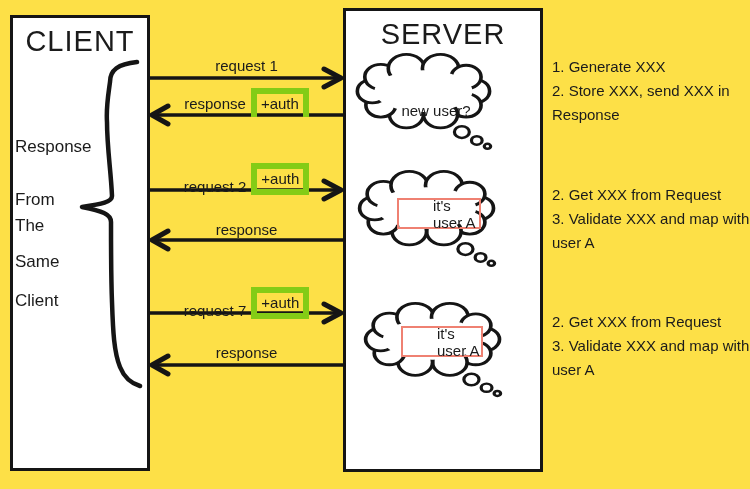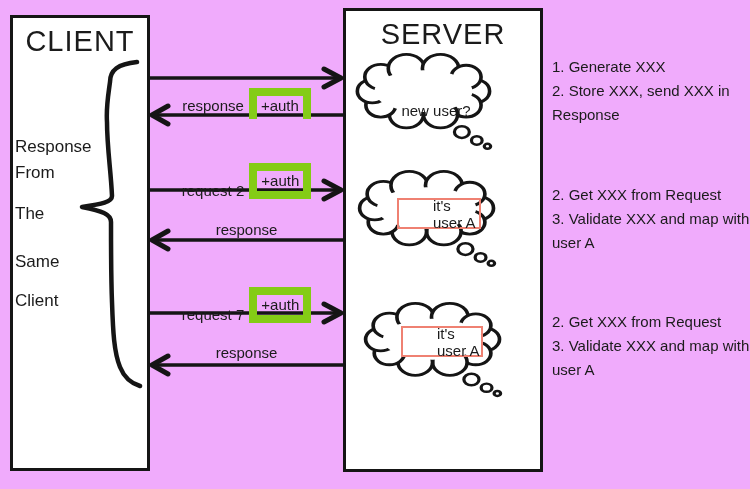--- a/index.html
+++ b/index.html
@@ -1,49 +1,49 @@
 <!DOCTYPE html>
 <html><head>
 <meta charset="utf-8">
 <style>
   html,body{margin:0;padding:0;background:#ffffff;}
   #stage{
-    position:relative;width:750px;height:489px;background:#f0abfc;
+    position:relative;width:750px;height:489px;background:#fde047;
     font-family:"Liberation Sans","DejaVu Sans",sans-serif;color:#151515;
     overflow:hidden;
   }
   .box{position:absolute;border:3px solid #151515;box-sizing:border-box;background:#ffffff;}
   #client-box{left:10px;top:15px;width:140px;height:456px;}
   #server-box{left:343px;top:8px;width:200px;height:464px;}
   .box-title{display:block;text-align:center;margin-top:7px;font-size:29px;letter-spacing:1px;color:#1b1b1b;}
   .brace-label{position:absolute;left:15px;font-size:17px;color:#1b1b1b;}
   #brace-svg{position:absolute;left:58px;top:52px;}
   .arrow-row{position:absolute;left:150px;width:193px;display:flex;justify-content:center;align-items:flex-end;font-size:15px;color:#1b1b1b;}
-  .auth-chip{display:inline-block;border:8px solid #84cc16;padding:1px 4px 2px 4px;margin-left:5px;line-height:17px;}
+  .auth-chip{display:inline-block;border:6px solid #84cc16;padding:1px 4px 2px 4px;margin-left:5px;line-height:17px;}
   .auth-chip.open-bottom{border-bottom:none;padding-bottom:5px;margin-bottom:-5px;}
   #arrows-svg{position:absolute;left:148px;top:50px;}
   .cloud-svg{position:absolute;}
   .cloud-text{position:absolute;font-size:15px;text-align:center;color:#1b1b1b;}
   .cloud-redbox{position:absolute;border:2px solid #ef8172;box-sizing:border-box;display:flex;align-items:center;justify-content:center;font-size:15px;color:#1b1b1b;background:transparent;padding-left:34px;}
   .annotation{position:absolute;left:552px;width:200px;font-size:15px;line-height:24px;color:#1b1b1b;}
   #annotation-1{top:55px;}
   #annotation-2{top:183px;}
   #annotation-3{top:310px;}
 </style>
 </head>
 <body>
 
 <div id="stage">
 
   <div class="box" id="client-box">
     <span class="box-title">CLIENT</span>
   </div>
   <span class="brace-label" style="top:137px">Response</span>
-  <span class="brace-label" style="top:163px">From</span>
-  <span class="brace-label" style="top:204px">The</span>
+  <span class="brace-label" style="top:190px">From</span>
+  <span class="brace-label" style="top:216px">The</span>
   <span class="brace-label" style="top:252px">Same</span>
   <span class="brace-label" style="top:291px">Client</span>
 
   <svg id="brace-svg" width="92" height="345" viewBox="0 0 92 345">
     <path d="M 79 10 C 60 12, 52 18, 52 30 C 50 45, 48 55, 49 70 C 49 95, 53 120, 54 144 C 54 150, 44 152, 24 155 C 44 159, 53 162, 53 170 C 53 195, 53 225, 54 250 C 55 280, 56 300, 62 315 C 66 325, 72 331, 82 334" fill="none" stroke="#151515" stroke-width="4.5" stroke-linecap="round" stroke-linejoin="round"></path>
   </svg>
 
   <div class="box" id="server-box">
     <span class="box-title">SERVER</span>
   </div>
@@ -64,20 +64,23 @@
       <polyline points="20,181 4,190 20,199" stroke-width="5"></polyline>
 
       <line x1="2" y1="263" x2="189" y2="263"></line>
       <polyline points="176,254 193,263 176,272" stroke-width="5"></polyline>
 
       <line x1="196" y1="315" x2="7" y2="315"></line>
       <polyline points="20,306 4,315 20,324" stroke-width="5"></polyline>
     </g>
   </svg>
 
+  <div class="arrow-row" style="top:57px">
+    <span>request 1</span>
+  </div>
   <div class="arrow-row" style="top:88px">
     <span>response</span>
     <span class="auth-chip open-bottom">+auth</span>
   </div>
   <div class="arrow-row" style="top:163px">
     <span>request 2</span>
     <span class="auth-chip">+auth</span>
   </div>
   <div class="arrow-row" style="top:221px">
     <span>response</span>

